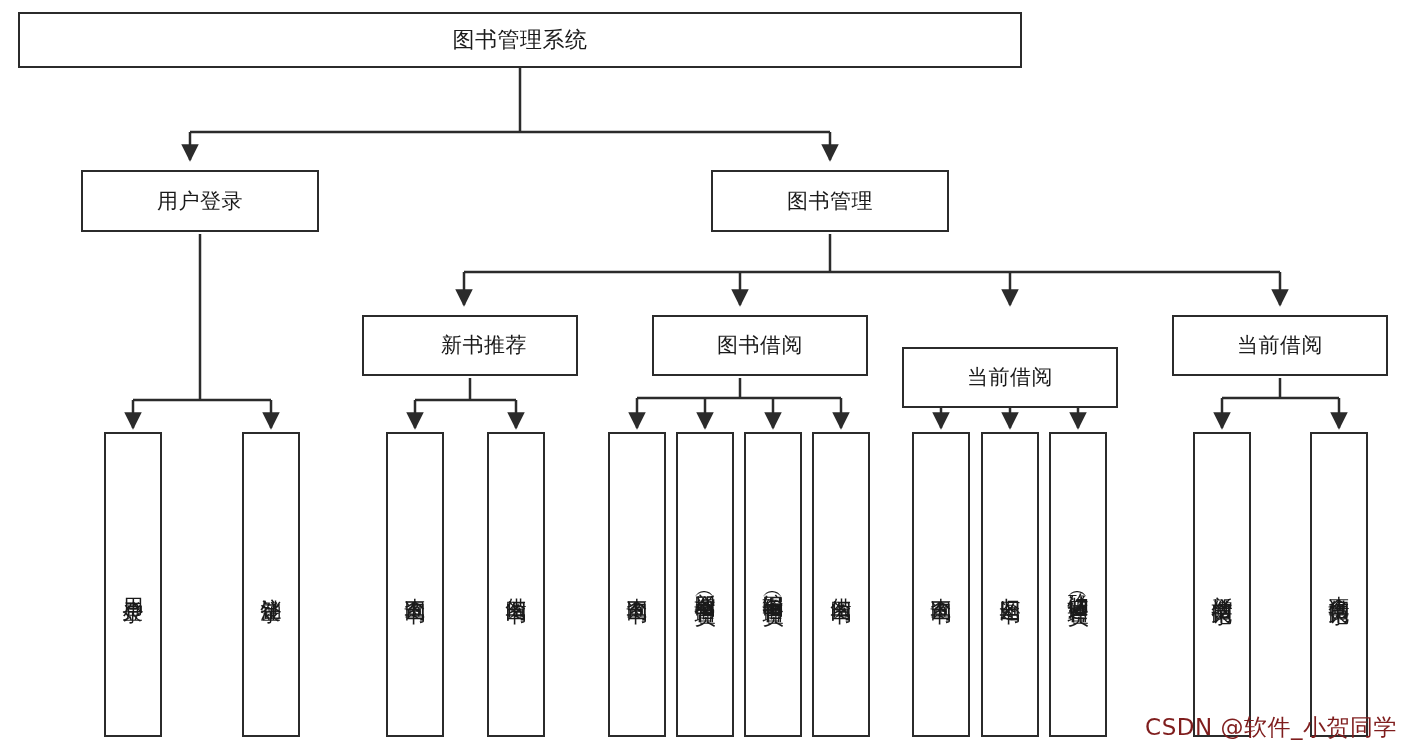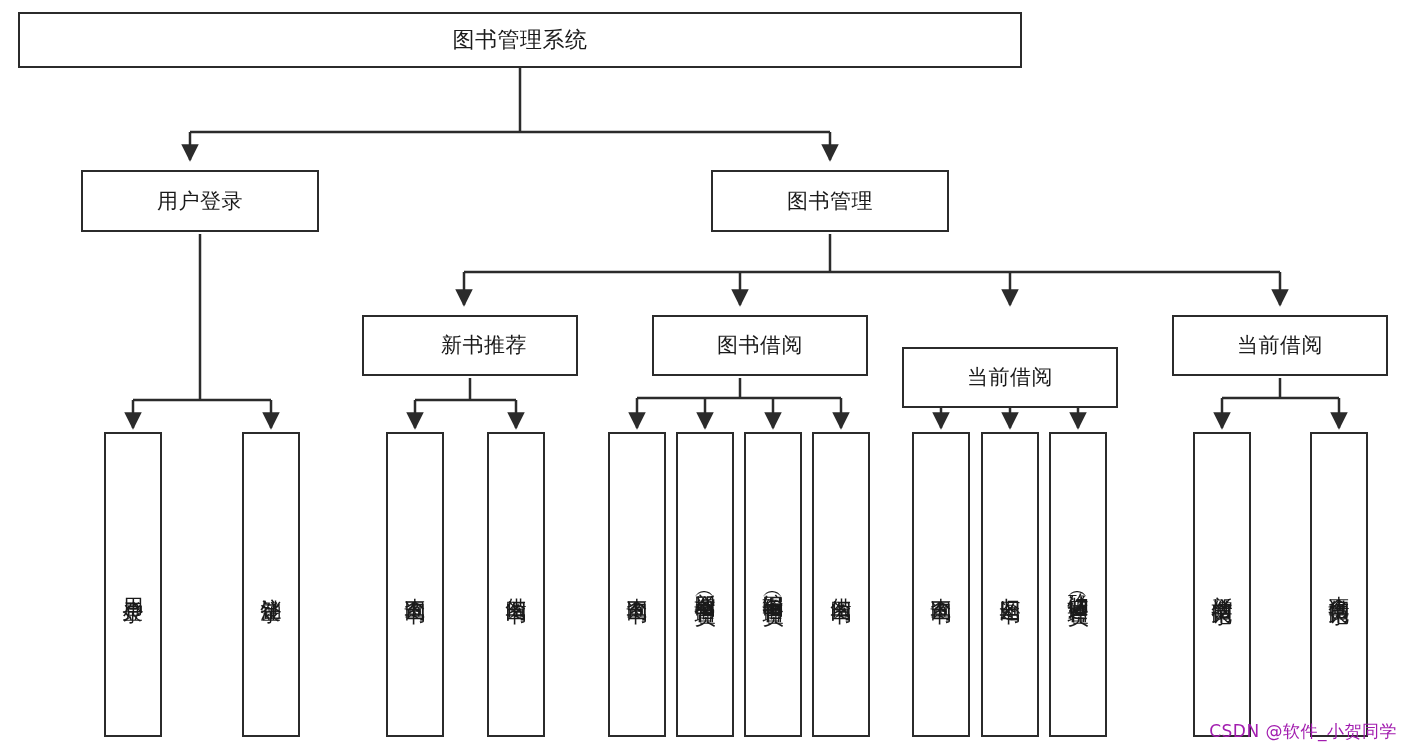--- a/index.html
+++ b/index.html
@@ -52,22 +52,22 @@
     letter-spacing: 2px;
     line-height: 1.05;
   }
   .node.root .node-label {
     font-size: 22px;
   }
   #watermark {
     position: absolute;
     right: 8px;
     bottom: 4px;
-    font-size: 17px;
-    color: #a21caf;
+    font-size: 23px;
+    color: #7f1d1d;
     white-space: nowrap;
     letter-spacing: 0.5px;
     font-family: "DejaVu Sans", "Liberation Sans", sans-serif;
     margin-top: 36px;
   }
 </style>
 </head>
 <body>
 
 <div id="diagram-root">

